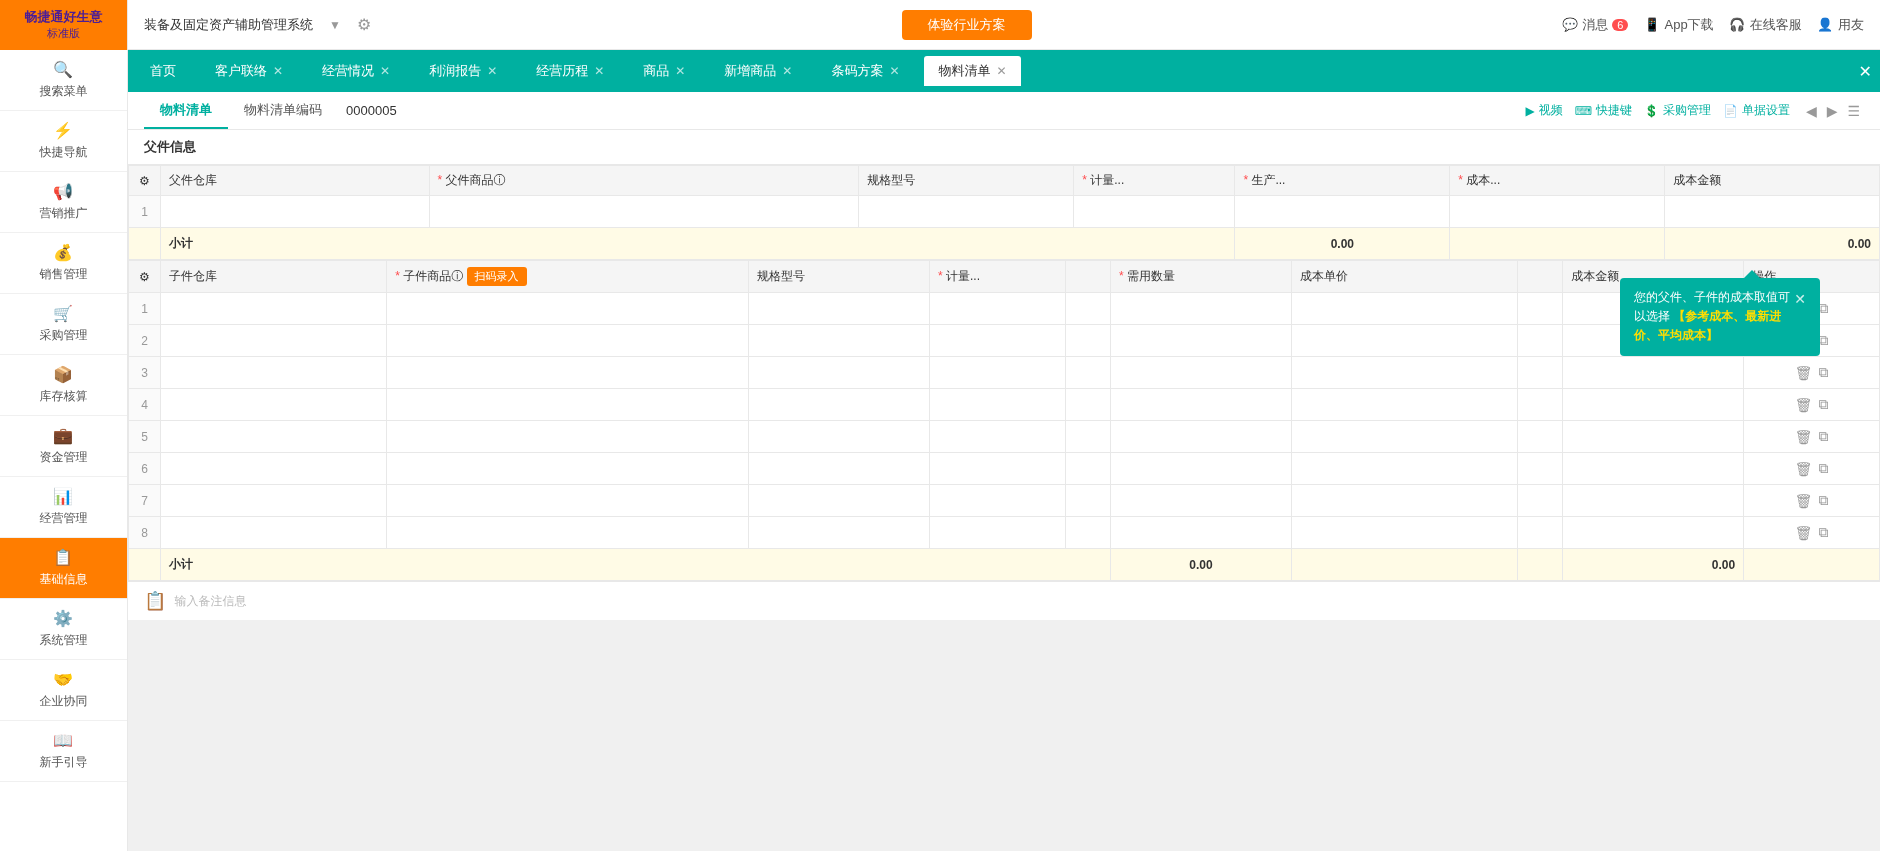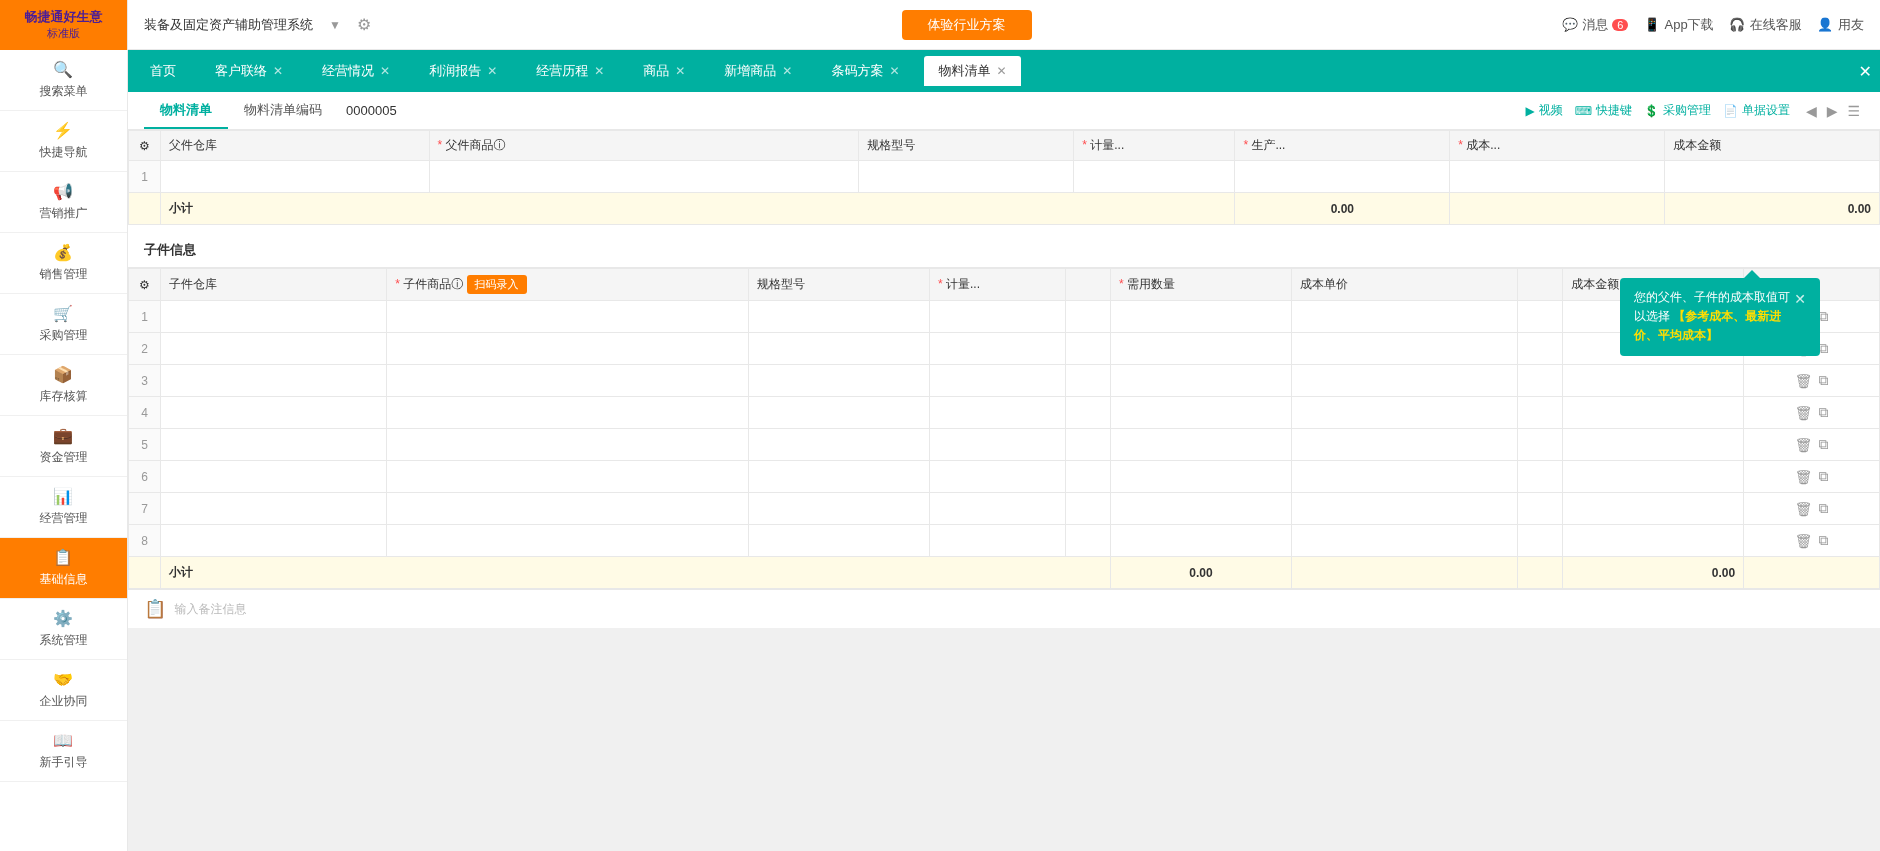--- a/index.html
+++ b/index.html
@@ -408,20 +408,23 @@
 
   <div class="content">
     <div class="content-inner relative">
 
       <div class="tooltip-bubble">
         <span class="tooltip-close">✕</span>
         <span>您的父件、子件的成本取值可以选择</span>
         <span class="tooltip-highlight">【参考成本、最新进价、平均成本】</span>
       </div>
 
+      <div class="section-header">
+        <span>父件信息</span>
+      </div>
       <div class="table-wrapper">
         <table>
           <thead>
             <tr>
               <th class="col-settings">⚙</th>
               <th class="col-warehouse">父件仓库</th>
               <th class="col-product"><span class="required">* </span>父件商品ⓘ</th>
               <th class="col-spec">规格型号</th>
               <th class="col-unit"><span class="required">* </span>计量...</th>
               <th class="col-prod"><span class="required">* </span>生产...</th>
@@ -444,23 +447,20 @@
               <td class="row-num"></td>
               <td colspan="4" style="color:#333;">小计</td>
               <td style="text-align:center;">0.00</td>
               <td></td>
               <td style="text-align:right;">0.00</td>
             </tr>
           </tbody>
         </table>
       </div>
 
-      <div class="section-header" style="margin-top:8px;">
-        <span>子件信息</span>
-      </div>
       <div class="table-wrapper">
         <table>
           <thead>
             <tr>
               <th class="col-settings">⚙</th>
               <th class="col-warehouse">子件仓库</th>
               <th class="col-product"><span class="required">* </span>子件商品ⓘ
                 <button class="scan-btn">扫码录入</button>
               </th>
               <th class="col-spec">规格型号</th>

